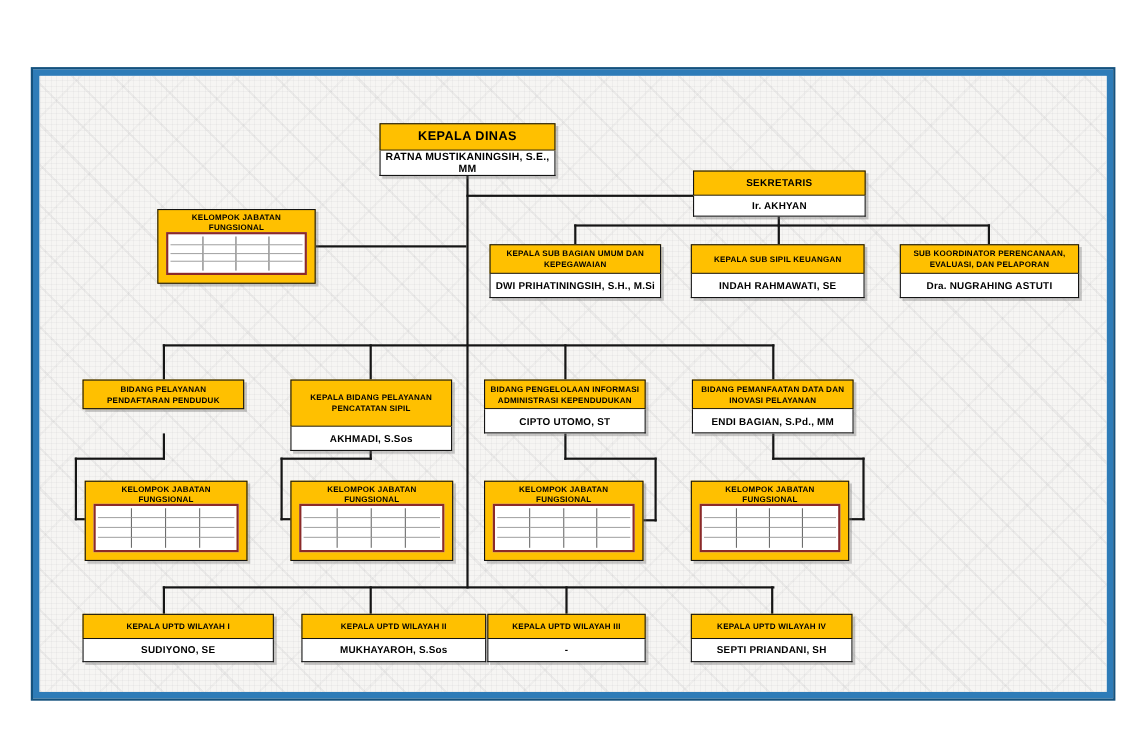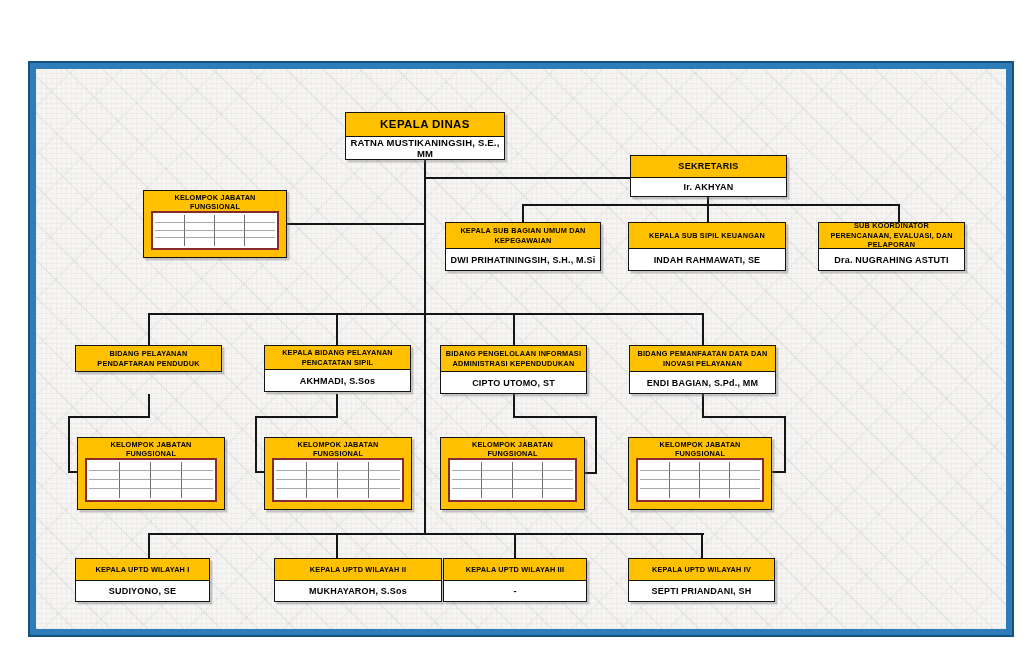--- a/index.html
+++ b/index.html
@@ -123,30 +123,30 @@
   </div>
 
   <div class="node" style="left:445px;top:222px;width:156px">
     <div class="title" style="height:27px">KEPALA SUB BAGIAN UMUM DAN KEPEGAWAIAN</div>
     <div class="name" style="height:22px">DWI PRIHATININGSIH, S.H., M.Si</div>
   </div>
   <div class="node" style="left:628px;top:222px;width:158px">
     <div class="title" style="height:27px">KEPALA SUB SIPIL KEUANGAN</div>
     <div class="name" style="height:22px">INDAH RAHMAWATI, SE</div>
   </div>
-  <div class="node" style="left:818px;top:222px;width:147px">
+  <div class="node" style="left:818px;top:222px;width:163px">
     <div class="title" style="height:27px">SUB KOORDINATOR PERENCANAAN, EVALUASI, DAN PELAPORAN</div>
     <div class="name" style="height:22px">Dra. NUGRAHING ASTUTI</div>
   </div>
 
   <div class="node" style="left:75px;top:345px;width:147px">
     <div class="title" style="height:27px">BIDANG PELAYANAN PENDAFTARAN PENDUDUK</div>
   </div>
   <div class="node" style="left:264px;top:345px;width:147px">
-    <div class="title" style="height:25px">KEPALA BIDANG PELAYANAN PENCATATAN SIPIL</div>
+    <div class="title" style="height:43px">KEPALA BIDANG PELAYANAN PENCATATAN SIPIL</div>
     <div class="name" style="height:22px">AKHMADI, S.Sos</div>
   </div>
   <div class="node" style="left:440px;top:345px;width:147px">
     <div class="title" style="height:27px">BIDANG PENGELOLAAN INFORMASI ADMINISTRASI KEPENDUDUKAN</div>
     <div class="name" style="height:22px">CIPTO UTOMO, ST</div>
   </div>
   <div class="node" style="left:629px;top:345px;width:147px">
     <div class="title" style="height:27px">BIDANG PEMANFAATAN DATA DAN INOVASI PELAYANAN</div>
     <div class="name" style="height:22px">ENDI BAGIAN, S.Pd., MM</div>
   </div>
@@ -237,21 +237,21 @@
           <div class="cell"></div>
           <div class="cell"></div>
           <div class="cell"></div>
           <div class="cell"></div>
           <div class="cell"></div>
           <div class="cell"></div>
         </div>
       </div>
   </div>
 
-  <div class="node" style="left:75px;top:558px;width:135px">
+  <div class="node" style="left:75px;top:558px;width:174px">
     <div class="title" style="height:23px">KEPALA UPTD WILAYAH I</div>
     <div class="name" style="height:21px">SUDIYONO, SE</div>
   </div>
   <div class="node" style="left:274px;top:558px;width:168px">
     <div class="title" style="height:23px">KEPALA UPTD WILAYAH II</div>
     <div class="name" style="height:21px">MUKHAYAROH, S.Sos</div>
   </div>
   <div class="node" style="left:443px;top:558px;width:144px">
     <div class="title" style="height:23px">KEPALA UPTD WILAYAH III</div>
     <div class="name" style="height:21px">-</div>

